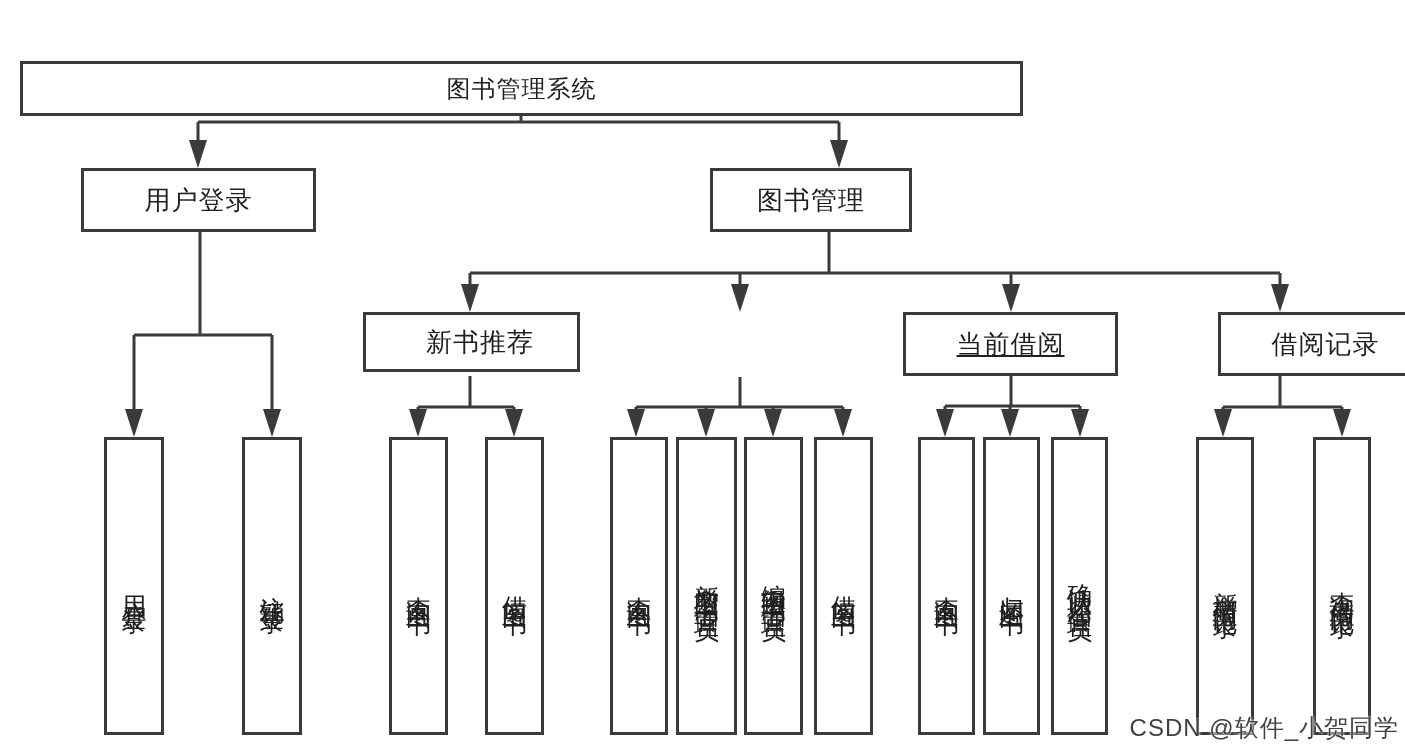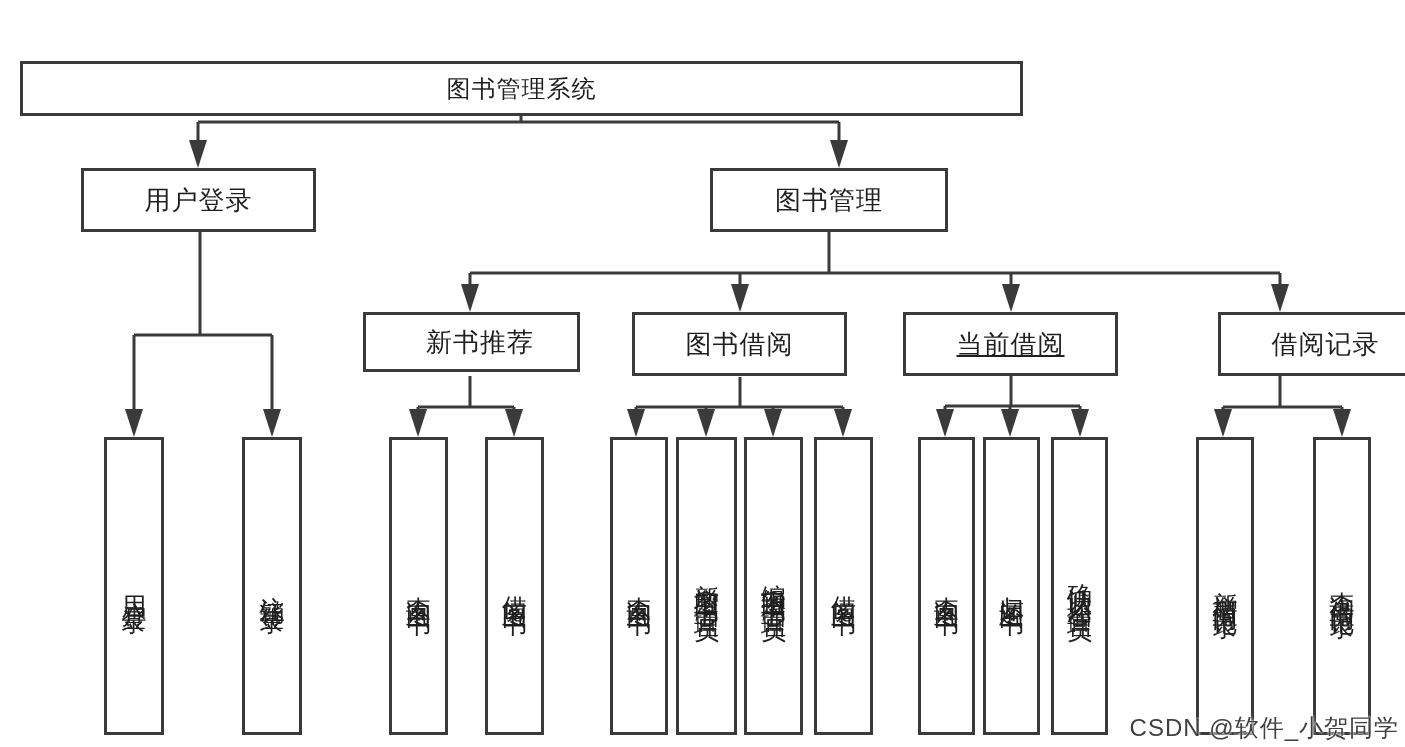--- a/index.html
+++ b/index.html
@@ -14,21 +14,21 @@
   }
   .node .lbl{white-space:nowrap;letter-spacing:1px;}
   .title-node{font-size:24px;}
   .vnode .lbl{
     writing-mode:vertical-rl;text-orientation:mixed;white-space:nowrap;
     font-size:25px;line-height:1;letter-spacing:5px;
   }
   
   #n-root{left:20px;top:13px;width:1003px;height:55px;margin-top:48px;}
   #n-login{left:81px;top:168px;width:235px;height:64px;}
-  #n-mgmt{left:710px;top:168px;width:238px;height:64px;}
+  #n-mgmt{left:710px;top:168px;width:202px;height:64px;}
   #n-rec{left:363px;top:312px;width:217px;height:60px;padding-left:17px;}
   #n-bb{left:632px;top:312px;width:215px;height:64px;}
   #n-cb{left:903px;top:312px;width:215px;height:64px;text-decoration:underline;}
   #n-br{left:1172px;top:312px;width:215px;height:64px;margin-left:46px;}
   #n-login-user{left:104px;top:437px;width:60px;height:298px;}
   #n-login-logout{left:242px;top:437px;width:60px;height:298px;}
   #n-rec-query{left:389px;top:437px;width:59px;height:298px;}
   #n-rec-borrow{left:485px;top:437px;width:59px;height:298px;}
   #n-bb-query{left:610px;top:437px;width:58px;height:298px;}
   #n-bb-add{left:676px;top:437px;width:61px;height:298px;}
@@ -106,23 +106,20 @@
   <div class="node" id="n-login">
     <span class="lbl">用户登录</span>
   </div>
   <div class="node" id="n-mgmt">
     <span class="lbl">图书管理</span>
   </div>
 
   <div class="node" id="n-rec">
     <span class="lbl">新书推荐</span>
   </div>
-  <div class="node" id="n-bb">
-    <span class="lbl">图书借阅</span>
-  </div>
   <div class="node" id="n-cb">
     <span class="lbl">当前借阅</span>
   </div>
   <div class="node" id="n-br">
     <span class="lbl">借阅记录</span>
   </div>
 
   <div class="node vnode" id="n-login-user">
     <span class="lbl">用户登录</span>
   </div>

